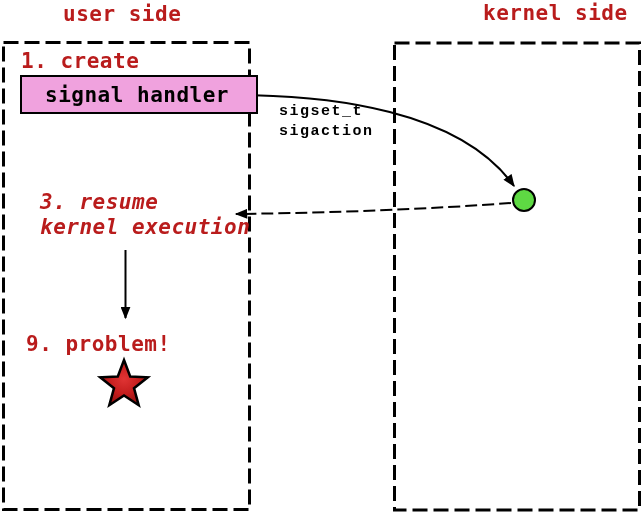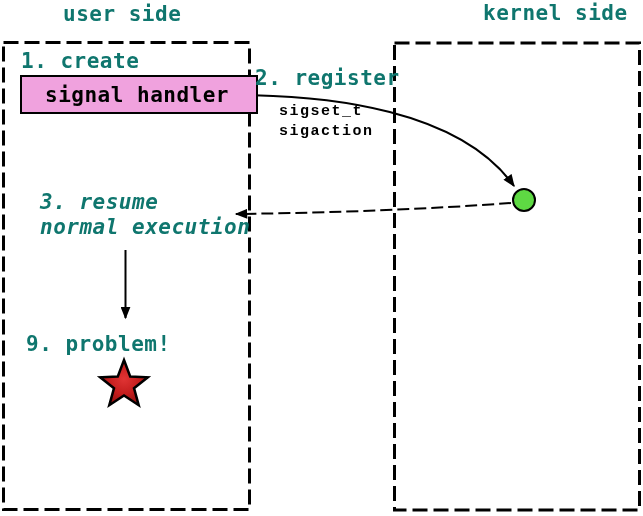--- a/index.html
+++ b/index.html
@@ -9,21 +9,21 @@
     background:#ffffff;
     font-family:"DejaVu Sans Mono", monospace;
     overflow:hidden;
   }
   .overlay{position:absolute;left:0;top:0;width:643px;height:516px;}
   .lbl{
     position:absolute;
     font-weight:bold;
     font-size:21px;
     line-height:25px;
-    color:#0f766e;
+    color:#b91c1c;
     white-space:nowrap;
     letter-spacing:0.5px;
   }
   .title-user{left:63px;top:2px;}
   .title-kernel{left:449px;top:1px;margin-left:34px;}
   .step1{left:21px;top:49px;}
   .step2{left:255px;top:66px;}
   .step3{left:40px;top:190px;font-style:italic;}
   .step4{left:26px;top:332px;}
   .args{
@@ -77,27 +77,26 @@
 
   <div class="lbl title-user">user side</div>
   <div class="lbl title-kernel">kernel side</div>
 
   <div class="lbl step1">1. create</div>
 
   <div class="handler-box">
     <span>signal handler</span>
   </div>
 
-  <div class="lbl step2">2. register</div>
 
   <div class="args">
     <div>sigset_t</div>
     <div>sigaction</div>
   </div>
 
   <div class="lbl step3">
     <div>3. resume</div>
-    <div>normal execution</div>
+    <div>kernel execution</div>
   </div>
 
   <div class="lbl step4">9. problem!</div>
 
 </div>
 
 </body></html>

